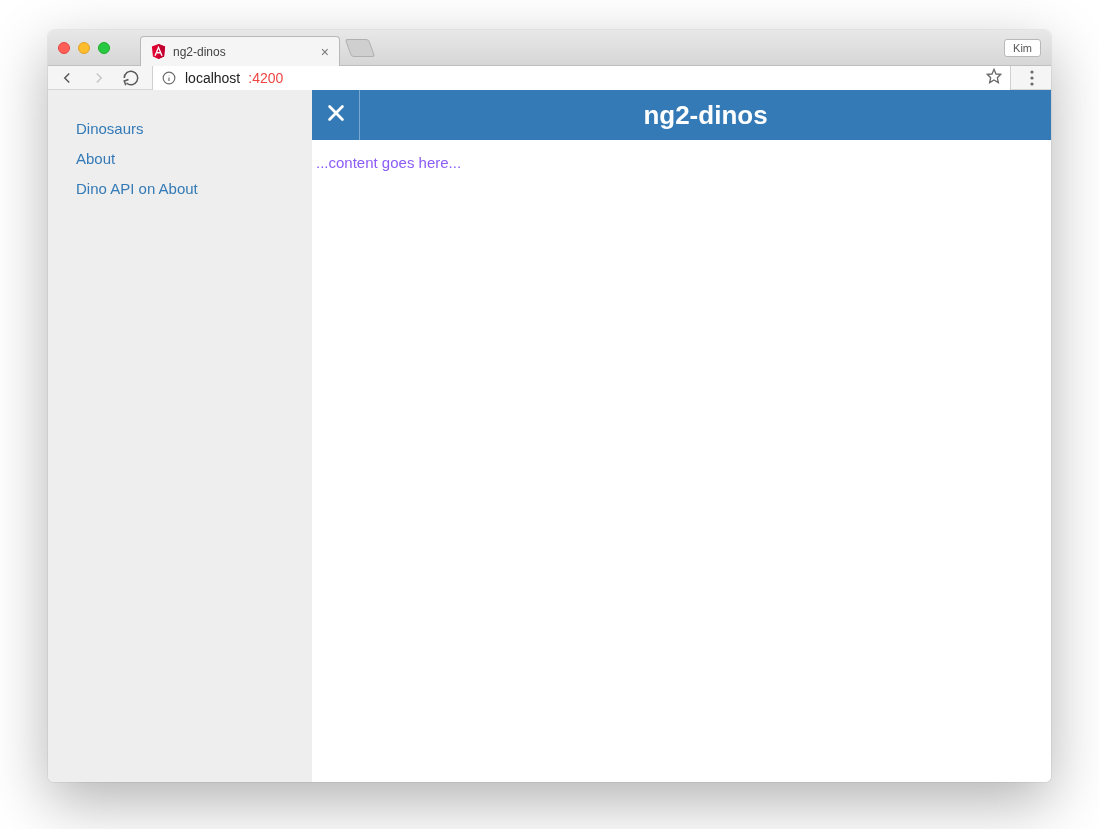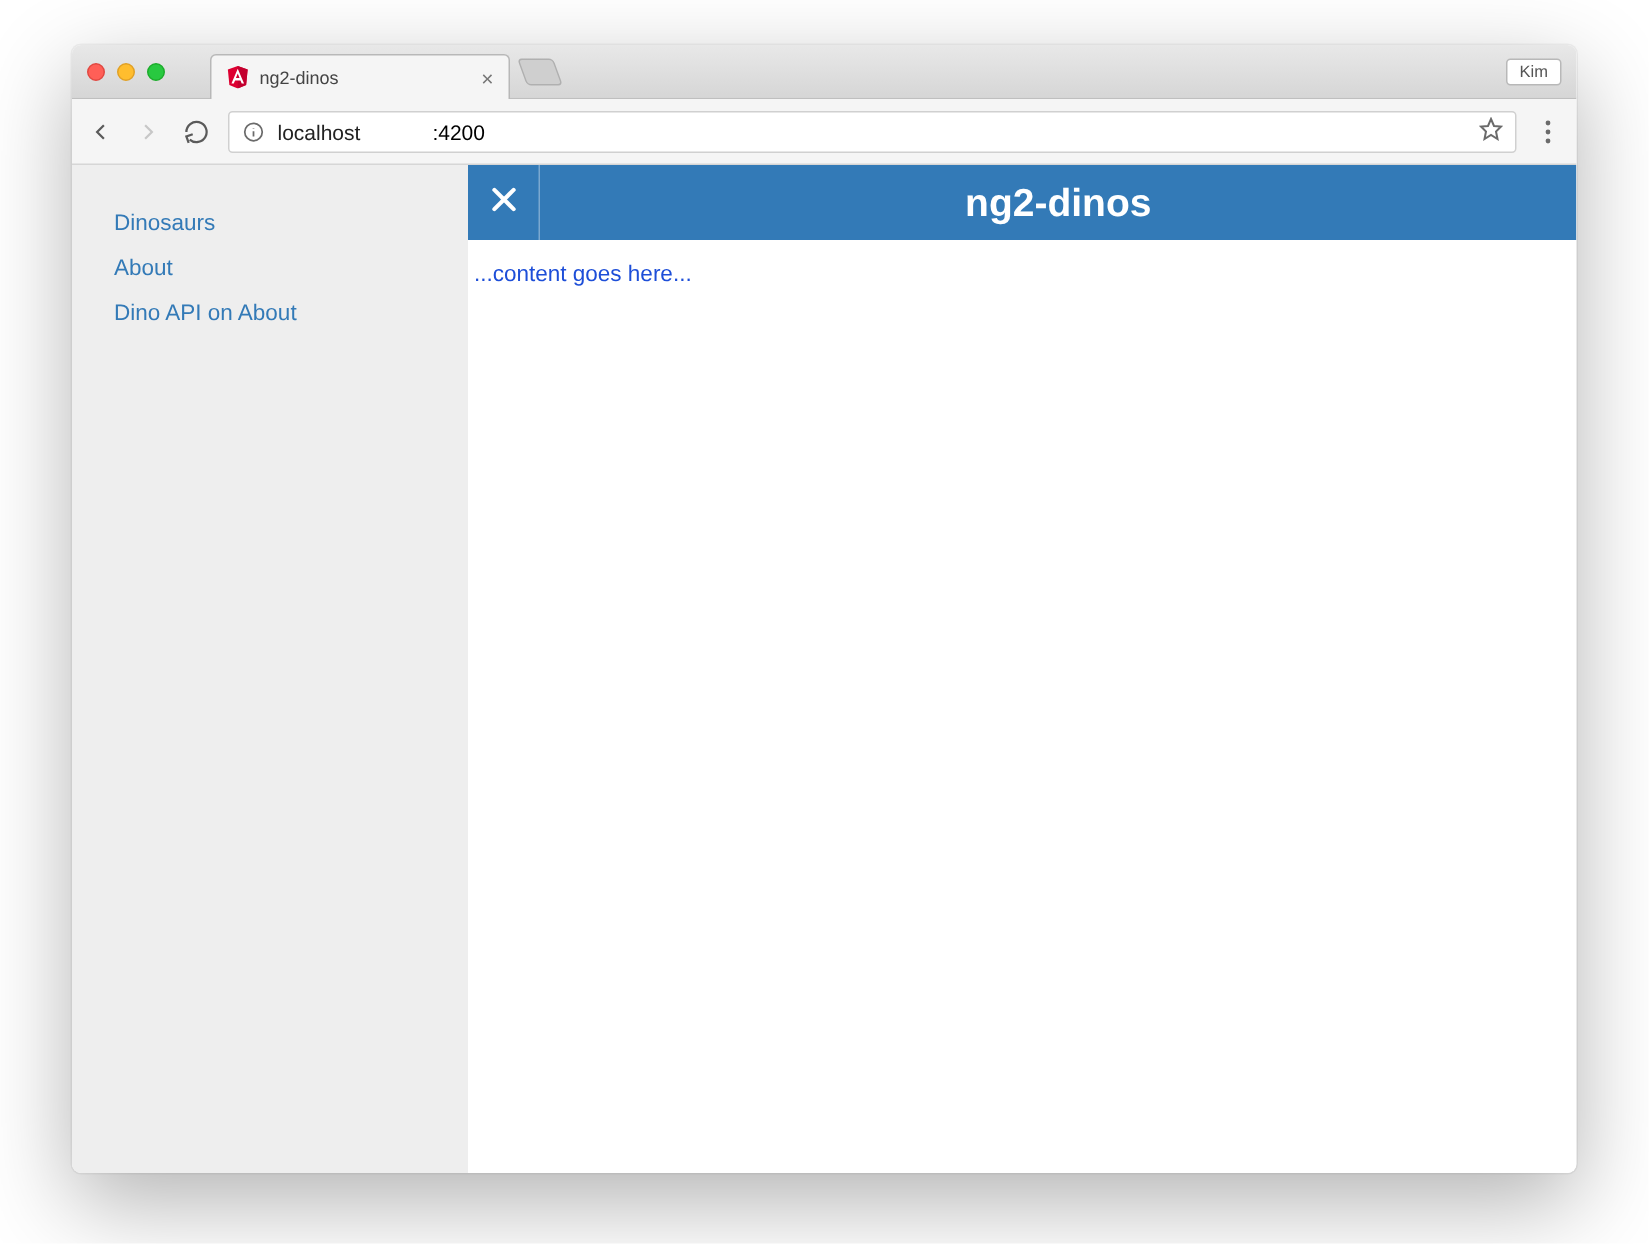--- a/index.html
+++ b/index.html
@@ -85,21 +85,21 @@
       margin-left: auto;
       background: #fff;
       border: 1px solid #b8b8b8;
       border-radius: 3px;
       padding: 2px 8px;
       font-size: 11px;
       color: #555;
     }
     
     .toolbar {
-      height: 44px;
+      height: 24px;
       background: #f5f5f5;
       border-bottom: 1px solid #d6d6d6;
       display: flex;
       align-items: center;
       padding: 0 8px;
       gap: 10px;
     }
     .nav-btn {
       width: 22px; height: 22px;
       display: flex; align-items: center; justify-content: center;
@@ -121,21 +121,21 @@
       font-size: 14px;
       color: #333;
     }
     .omnibox .site-info {
       width: 16px; height: 16px;
       display: flex; align-items: center; justify-content: center;
       color: #6b6b6b;
     }
     .omnibox .site-info svg { width: 14px; height: 14px; }
     .omnibox .url-host { color: #222; }
-    .omnibox .url-port { color: #000000; margin-left: 40px; }
+    .omnibox .url-port { color: #ef4444; }
     .omnibox-spacer { flex: 1; }
     .omnibox .star { color: #6b6b6b; }
     .omnibox .star svg { width: 16px; height: 16px; }
     .menu-btn {
       width: 22px; height: 22px;
       display: flex; align-items: center; justify-content: center;
       color: #6b6b6b;
       cursor: pointer;
     }
     .menu-btn svg { width: 4px; height: 16px; }
@@ -187,21 +187,21 @@
       flex: 1;
       display: flex;
       align-items: center;
       justify-content: center;
       font-size: 26px;
       font-weight: 700;
     }
     .main-body {
       padding: 14px 4px;
       font-size: 15px;
-      color: #1d4ed8;
+      color: #8b5cf6;
     }
   </style>
 </head>
 <body>
 
 <div class="browser-window">
 
   <div class="titlebar">
     <div class="traffic-lights">
       <div class="tl red"></div>

